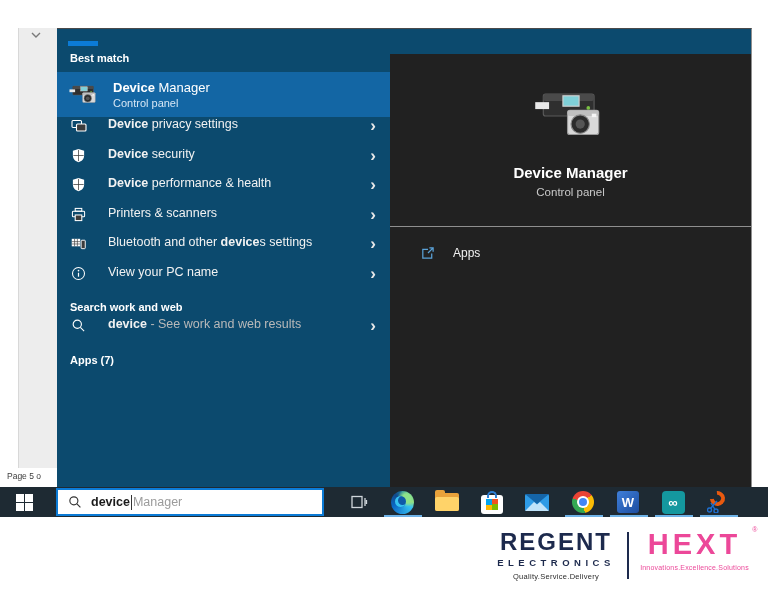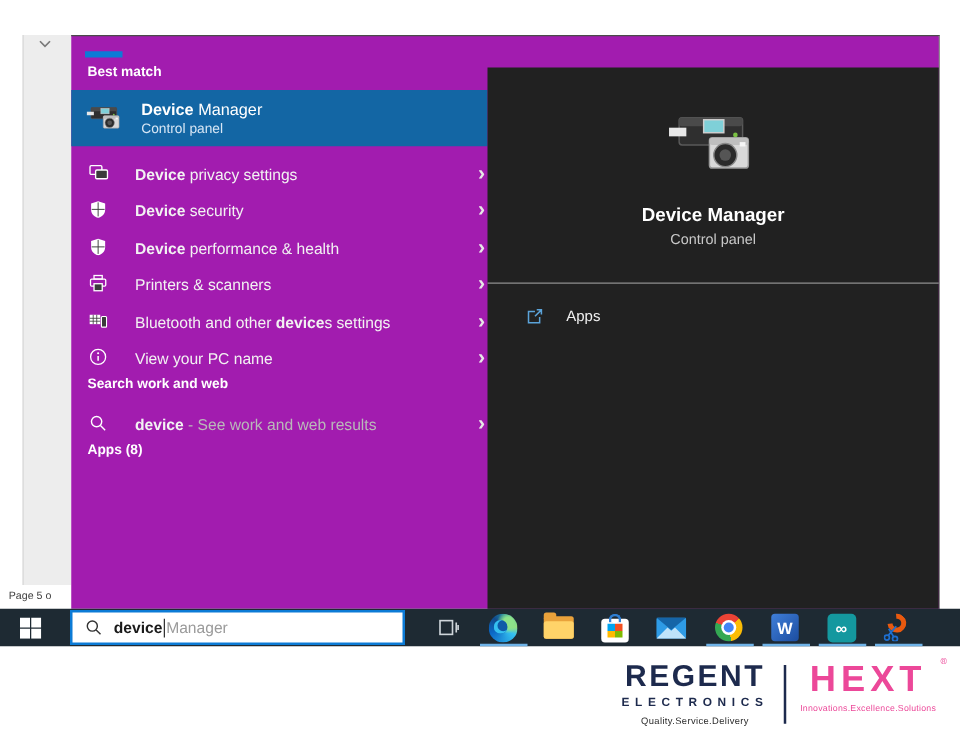--- a/index.html
+++ b/index.html
@@ -11,39 +11,39 @@
   }
 
   
   .doc-strip { position:absolute; left:18px; top:28px; width:39px; height:440px;
     background:#ededed; border-left:1px solid #d8d8d8; }
   .doc-chevron { position:absolute; left:30px; top:30px; width:12px; height:10px; color:#7a7a7a; }
   .page-status { position:absolute; left:7px; top:471px; font-size:8.5px; color:#3d3d3d; }
 
   
   .flyout { position:absolute; left:57px; top:28px; width:695px; height:459px;
-    background:#a21caf; border-right:1px solid #8f8f8f; border-top:1px solid #4a4a4a; }
+    background:#0c4a6e; border-right:1px solid #8f8f8f; border-top:1px solid #4a4a4a; }
   .accent-bar { position:absolute; left:11px; top:12px; width:30px; height:5px; background:#0c7bd6; }
 
   .left-list { position:absolute; left:0; top:0; width:333px; height:100%; }
   .section-header { color:#ffffff; font-size:11px; font-weight:bold; padding:0 0 0 13px; }
   .h-best { margin-top:23px; }
   .h-settings { margin-top:13px; margin-bottom:5px; }
   .h-search { margin-top:7px; margin-bottom:4px; }
   .h-apps { margin-top:7px; }
 
   .best-row { margin-top:8px; height:45px; background:#1366a4; display:flex; align-items:center;
     padding:0 0 0 12px; cursor:default; }
   .best-icon { width:30px; height:26px; flex:0 0 30px; }
   .best-text { margin-left:14px; }
   .best-title { color:#fff; font-size:13px; font-weight:400; }
   .best-title b { font-weight:700; }
   .best-sub { color:#d6e6f5; font-size:11px; margin-top:2px; }
 
-  .row { height:29.5px; display:flex; align-items:flex-end; padding:0 2px 0 13px; color:#f2f2f2; }
+  .row { height:29.5px; display:flex; align-items:flex-start; padding:0 14px 0 13px; color:#f2f2f2; }
   .row .ric { width:17px; height:17px; flex:0 0 17px; display:flex; align-items:center; justify-content:center; }
   .row .rtxt { margin-left:21px; font-size:12.5px; font-weight:400; white-space:nowrap; flex:1 1 auto; }
   .row .rtxt b { font-weight:700; }
   .row .dim { color:#b9b9b9; }
   .chev { color:#e8e8e8; font-size:17px; font-weight:700; line-height:1; margin-left:auto; }
 
   
   .preview { position:absolute; left:333px; top:25px; right:0; bottom:0; background:#212121; }
   .pv-icon { position:absolute; left:50%; top:32px; transform:translateX(-50%); width:74px; height:60px; }
   .pv-title { position:absolute; top:110px; width:100%; text-align:center; color:#ffffff; font-size:15px; font-weight:600; }
@@ -222,21 +222,21 @@
       <span class="ric">
         <svg viewBox="0 0 16 16" width="15" height="15">
           <circle cx="6.7" cy="6.7" r="4.4" fill="none" stroke="#fff" stroke-width="1.2"></circle>
           <line x1="10" y1="10" x2="14" y2="14" stroke="#fff" stroke-width="1.2"></line>
         </svg>
       </span>
       <span class="rtxt"><b>device</b><span class="dim"> - See work and web results</span></span>
       <span class="chev">›</span>
     </div>
 
-    <div class="section-header h-apps">Apps (8)</div>
+    <div class="section-header h-apps">Apps (7)</div>
   </div>
 
   <div class="preview">
     <svg class="pv-icon" viewBox="0 0 64 52">
       <rect x="8" y="7" width="44" height="19" rx="2" fill="#2f2f2f" stroke="#5a5a5a"></rect>
       <rect x="8" y="7" width="44" height="6" rx="2" fill="#4a4a4a"></rect>
       <rect x="25" y="8.5" width="14" height="9" fill="#7fd0d8" stroke="#cfcfcf"></rect>
       <rect x="1" y="14" width="12" height="6" fill="#e8e8e8"></rect>
       <circle cx="47" cy="19" r="1.6" fill="#7ac143"></circle>
       <rect x="29" y="21" width="27" height="21" rx="2" fill="#d9d9d9" stroke="#9a9a9a"></rect>

